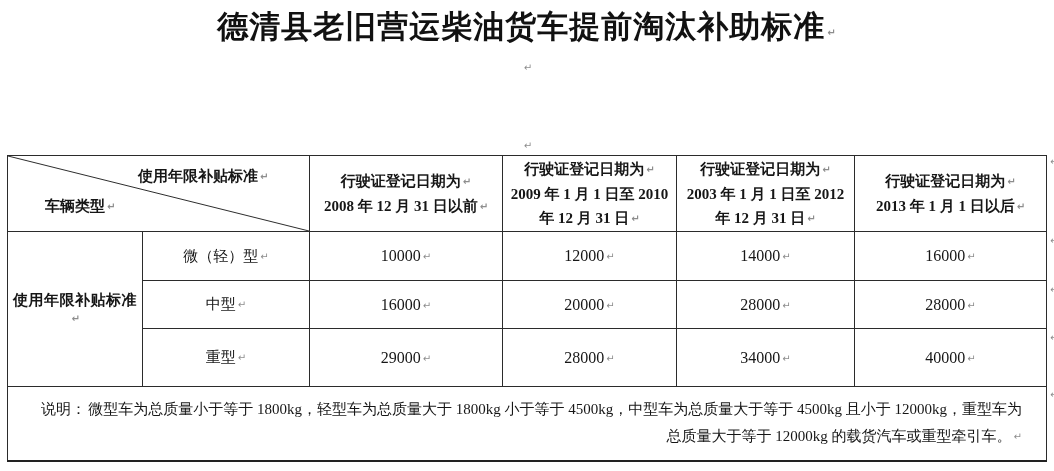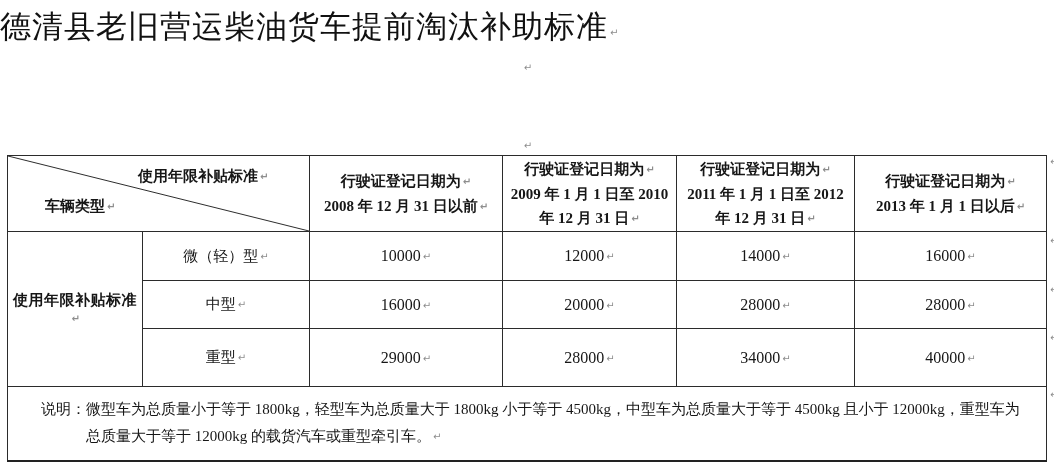--- a/index.html
+++ b/index.html
@@ -12,23 +12,23 @@
 
   
   .pm{
     font-family:"DejaVu Sans",sans-serif;
     font-size:10px;color:#8d8d8d;margin-left:2px;
     vertical-align:1px;
   }
 
   .title-line{
     position:absolute;top:6px;left:0;width:100%;
-    text-align:left;
+    text-align:center;
     font-family:"Liberation Sans",sans-serif;
-    font-weight:normal;font-size:31px;letter-spacing:1px;
+    font-weight:bold;font-size:31px;letter-spacing:1px;
     color:#111;white-space:nowrap;
   }
   .blank-line{position:absolute;left:0;width:100%;text-align:center;height:18px;line-height:18px;}
   .blank-1{top:58px;}
   .blank-2{top:136px;}
 
   .subtitle{
     position:absolute;top:88px;left:0;width:100%;
     text-align:center;font-size:20px;color:#141414;
     letter-spacing:0.5px;white-space:nowrap;
@@ -62,21 +62,21 @@
   }
 
   td.col-header{font-weight:bold;font-size:15px;}
   td.col-header .hl{line-height:24px;white-space:nowrap;}
 
   td.category-cell{font-weight:bold;font-size:15px;letter-spacing:0.5px;}
   td.type-cell{font-size:15px;}
   td.value-cell{font-size:16px;}
 
   tr.note-row td{
-    text-align:left;vertical-align:top;
+    text-align:right;vertical-align:top;
     padding:9px 24px 0 33px;
   }
   .note{display:flex;font-size:15px;line-height:27px;}
   .note-prefix{flex:0 0 auto;white-space:nowrap;}
   .note-body{flex:1 1 auto;}
 
   .row-marks span{position:absolute;left:1048px;}
   .rm-0{top:156px;} .rm-1{top:235px;} .rm-2{top:284px;} .rm-3{top:332px;} .rm-4{top:389px;}
 </style>
 </head>
@@ -124,21 +124,21 @@
         <div class="hl"><span>行驶证登记日期为</span><span class="pm">↵</span></div>
         <div class="hl"><span>2008 年 12 月 31 日以前</span><span class="pm">↵</span></div>
       </td>
       <td class="col-header">
         <div class="hl"><span>行驶证登记日期为</span><span class="pm">↵</span></div>
         <div class="hl"><span>2009 年 1 月 1 日至 2010</span></div>
         <div class="hl"><span>年 12 月 31 日</span><span class="pm">↵</span></div>
       </td>
       <td class="col-header">
         <div class="hl"><span>行驶证登记日期为</span><span class="pm">↵</span></div>
-        <div class="hl"><span>2011 年 1 月 1 日至 2012</span></div>
+        <div class="hl"><span>2003 年 1 月 1 日至 2012</span></div>
         <div class="hl"><span>年 12 月 31 日</span><span class="pm">↵</span></div>
       </td>
       <td class="col-header">
         <div class="hl"><span>行驶证登记日期为</span><span class="pm">↵</span></div>
         <div class="hl"><span>2013 年 1 月 1 日以后</span><span class="pm">↵</span></div>
       </td>
     </tr>
 
     <tr class="data-row-1">
       <td rowspan="3" class="category-cell">

